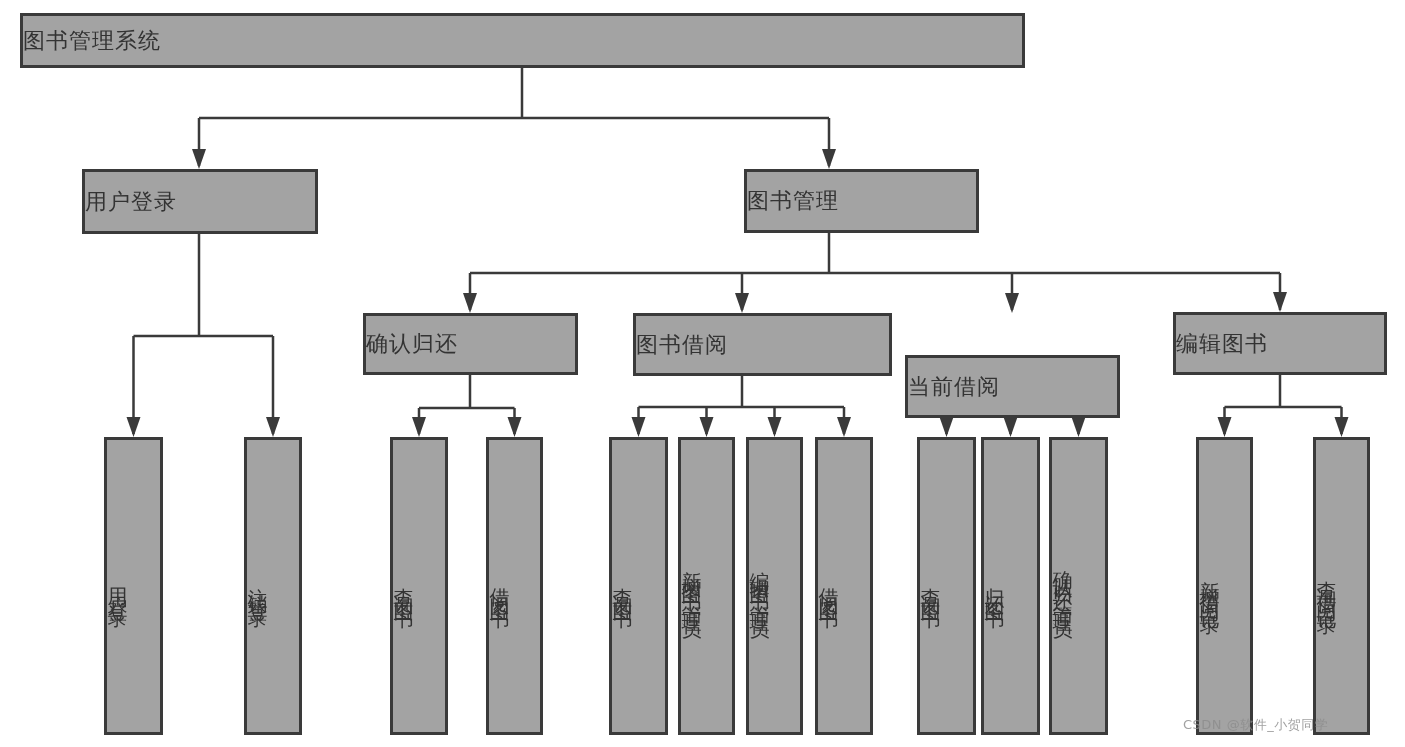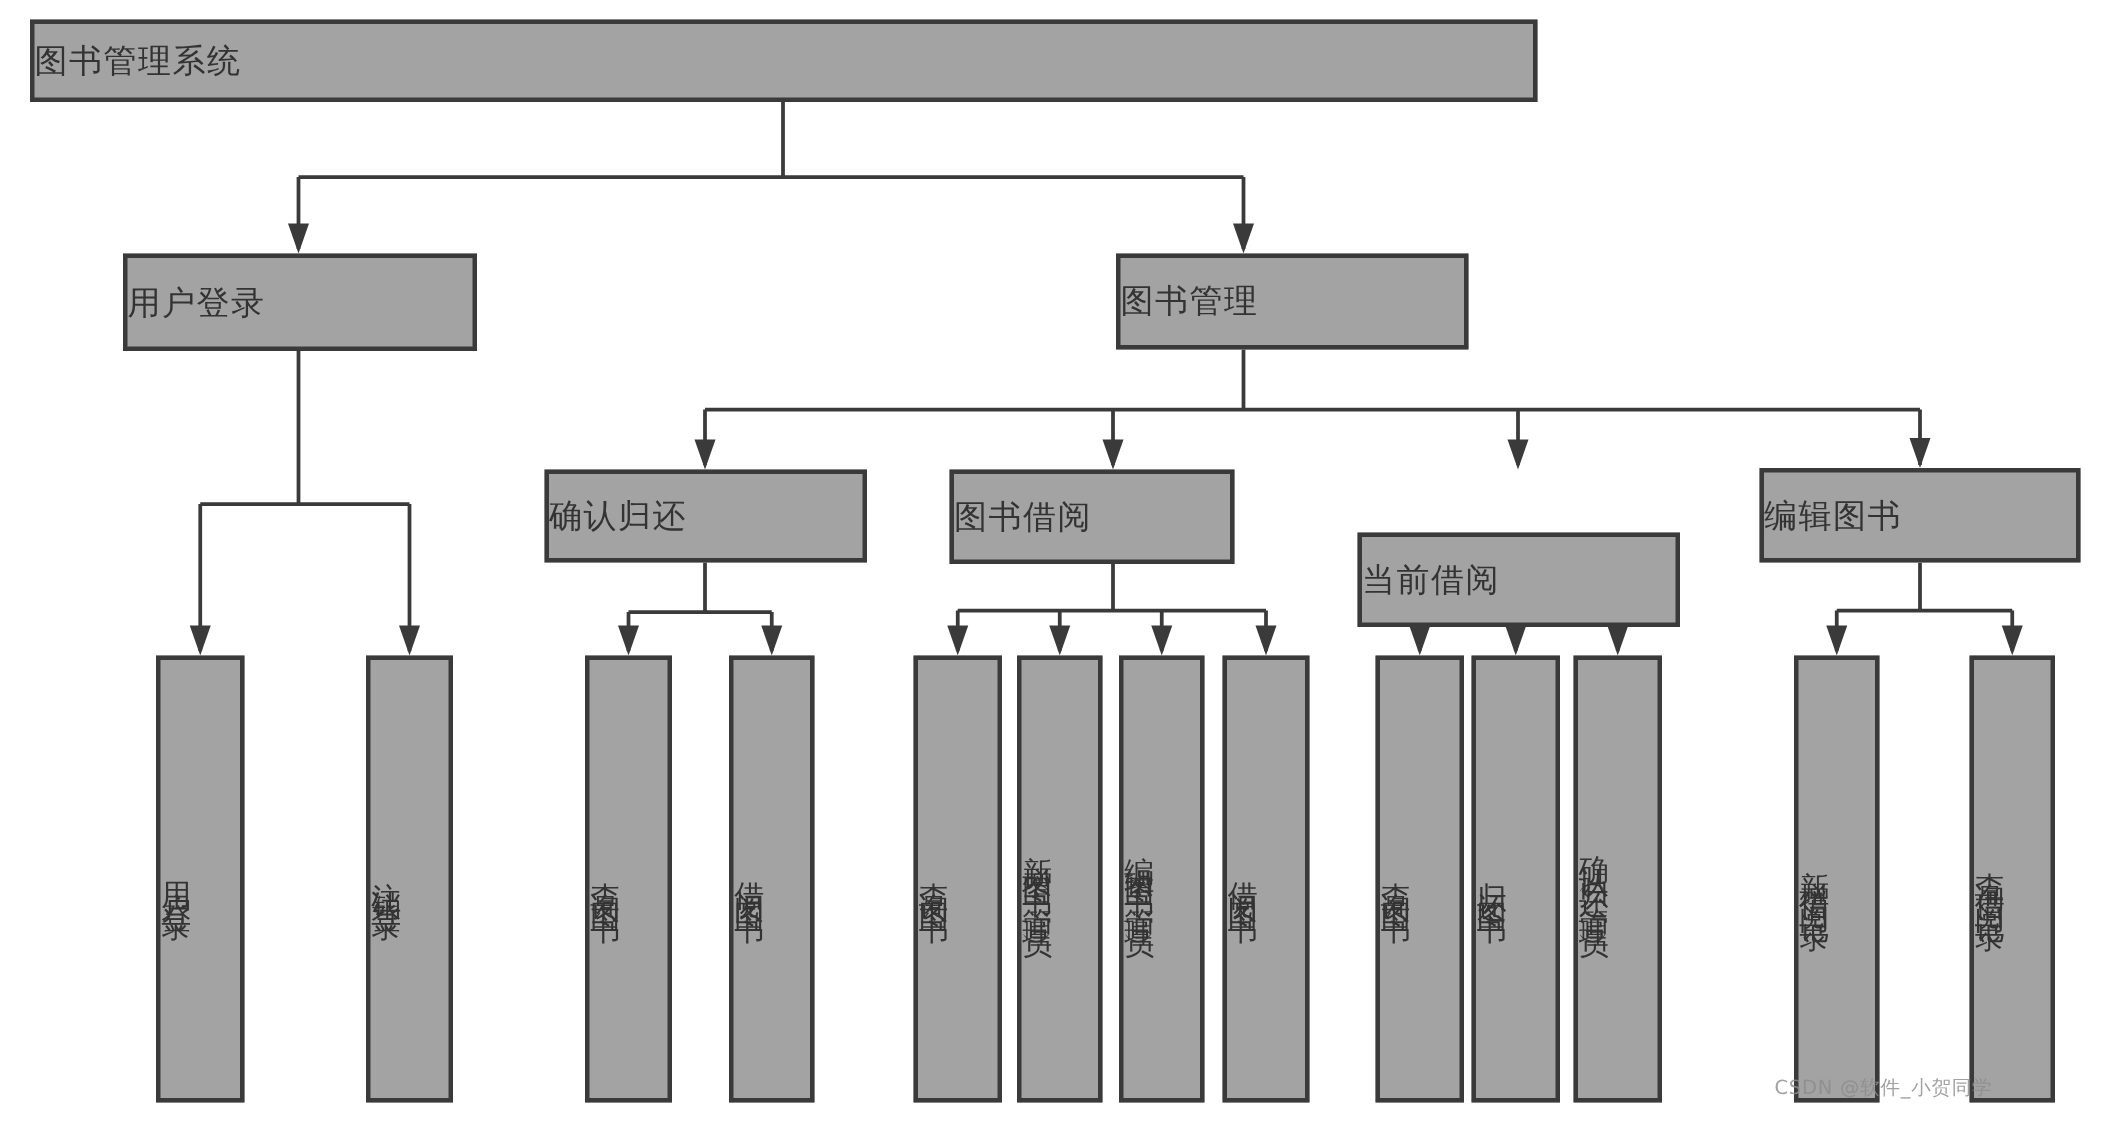--- a/index.html
+++ b/index.html
@@ -69,21 +69,21 @@
   <div class="node" style="left:82px;top:169px;width:236px;height:65px;">
     <span class="hlabel">用户登录</span>
   </div>
   <div class="node" style="left:744px;top:169px;width:235px;height:64px;">
     <span class="hlabel">图书管理</span>
   </div>
 
   <div class="node" style="left:363px;top:313px;width:215px;height:62px;">
     <span class="hlabel">确认归还</span>
   </div>
-  <div class="node" style="left:633px;top:313px;width:190px;height:63px;">
+  <div class="node" style="left:633px;top:313px;width:259px;height:63px;">
     <span class="hlabel">图书借阅</span>
   </div>
   <div class="node" style="left:905px;top:313px;width:215px;height:63px;margin-top:42px;">
     <span class="hlabel">当前借阅</span>
   </div>
   <div class="node" style="left:1173px;top:312px;width:214px;height:63px;">
     <span class="hlabel">编辑图书</span>
   </div>
 
   <div class="node leaf" style="left:104px;width:59px;">

